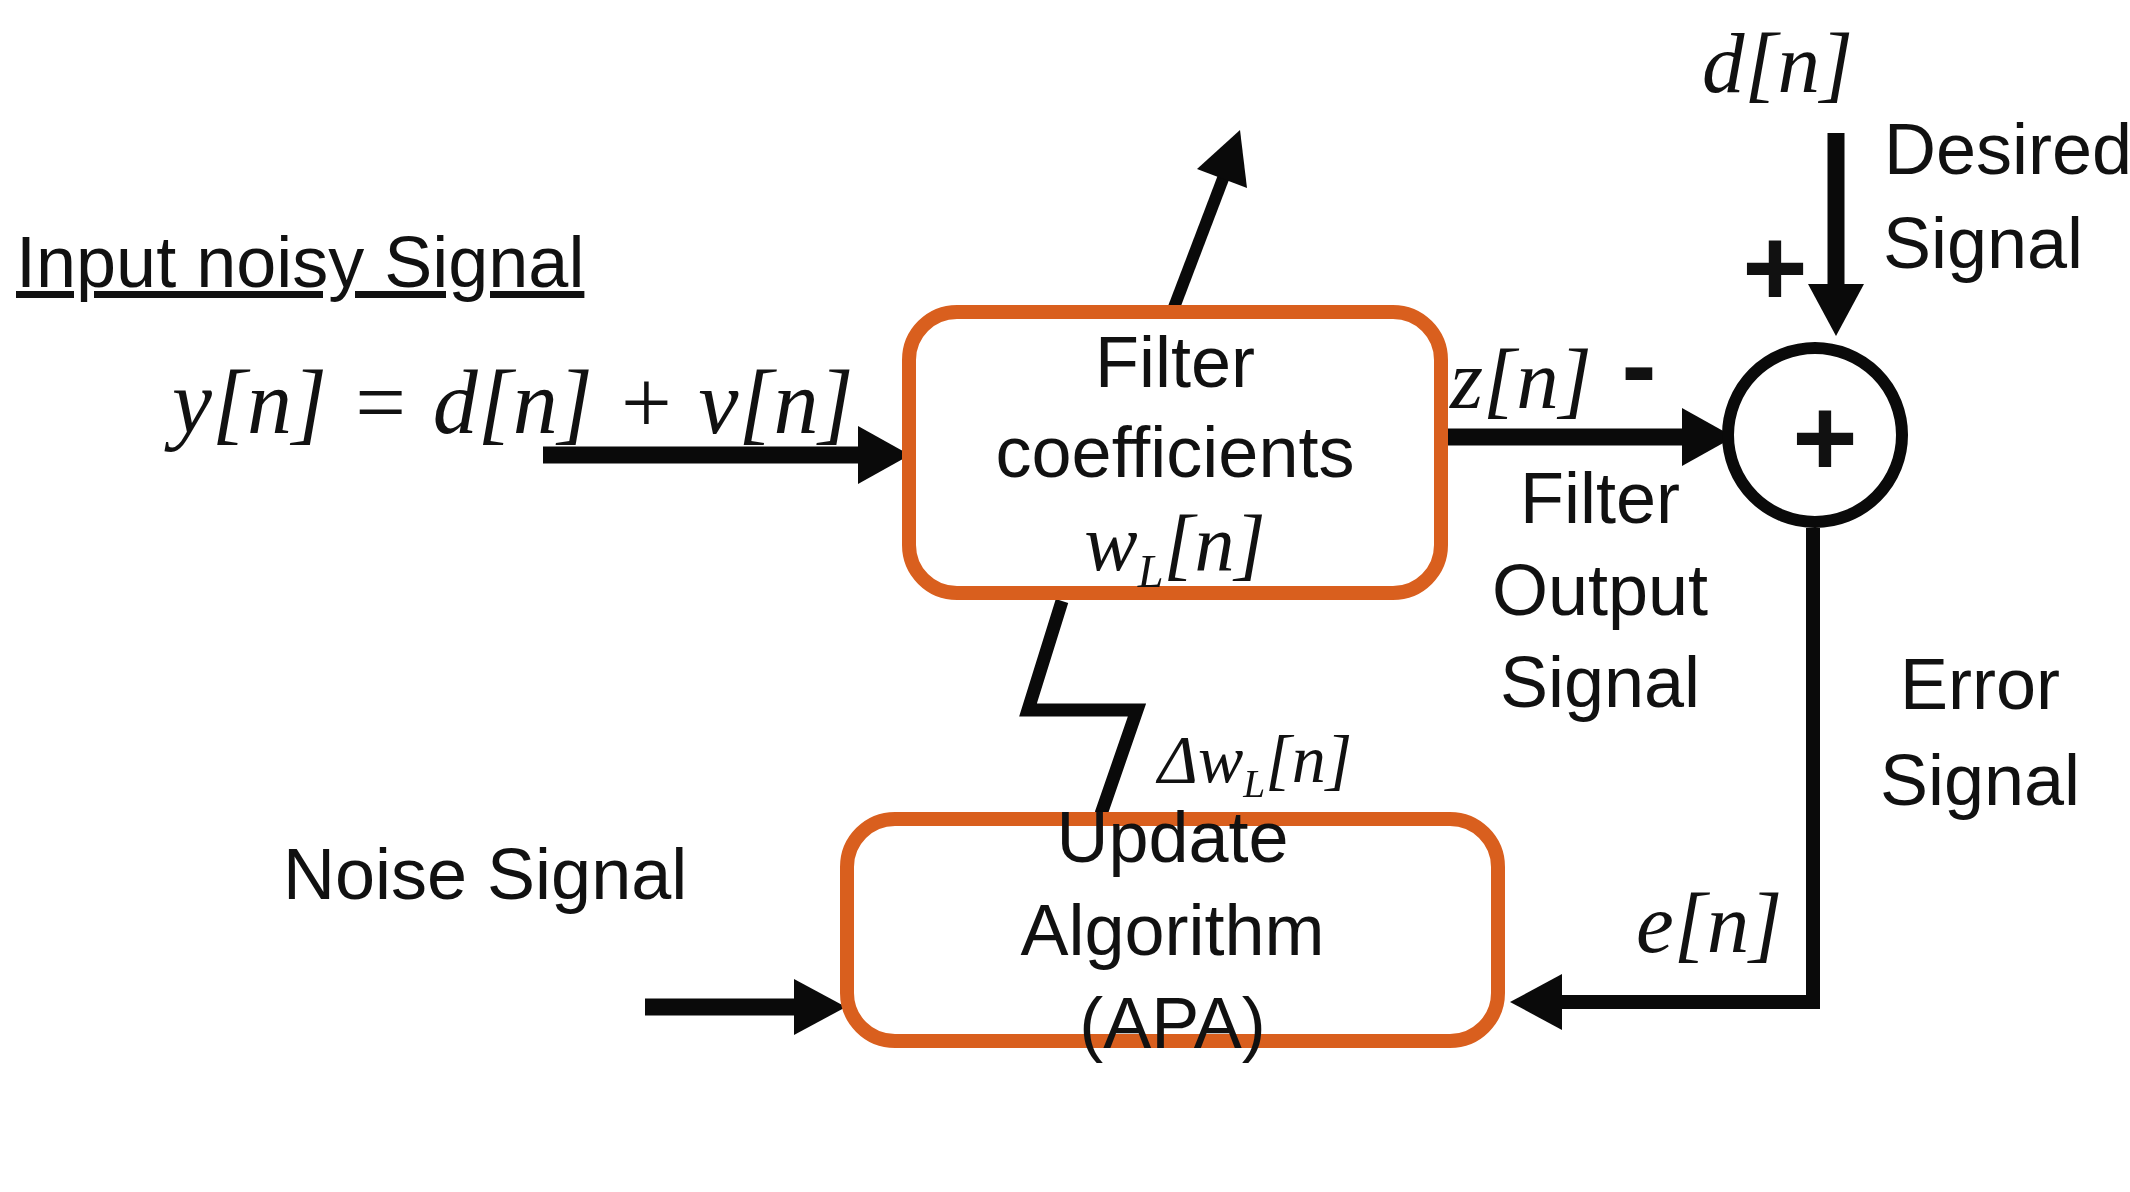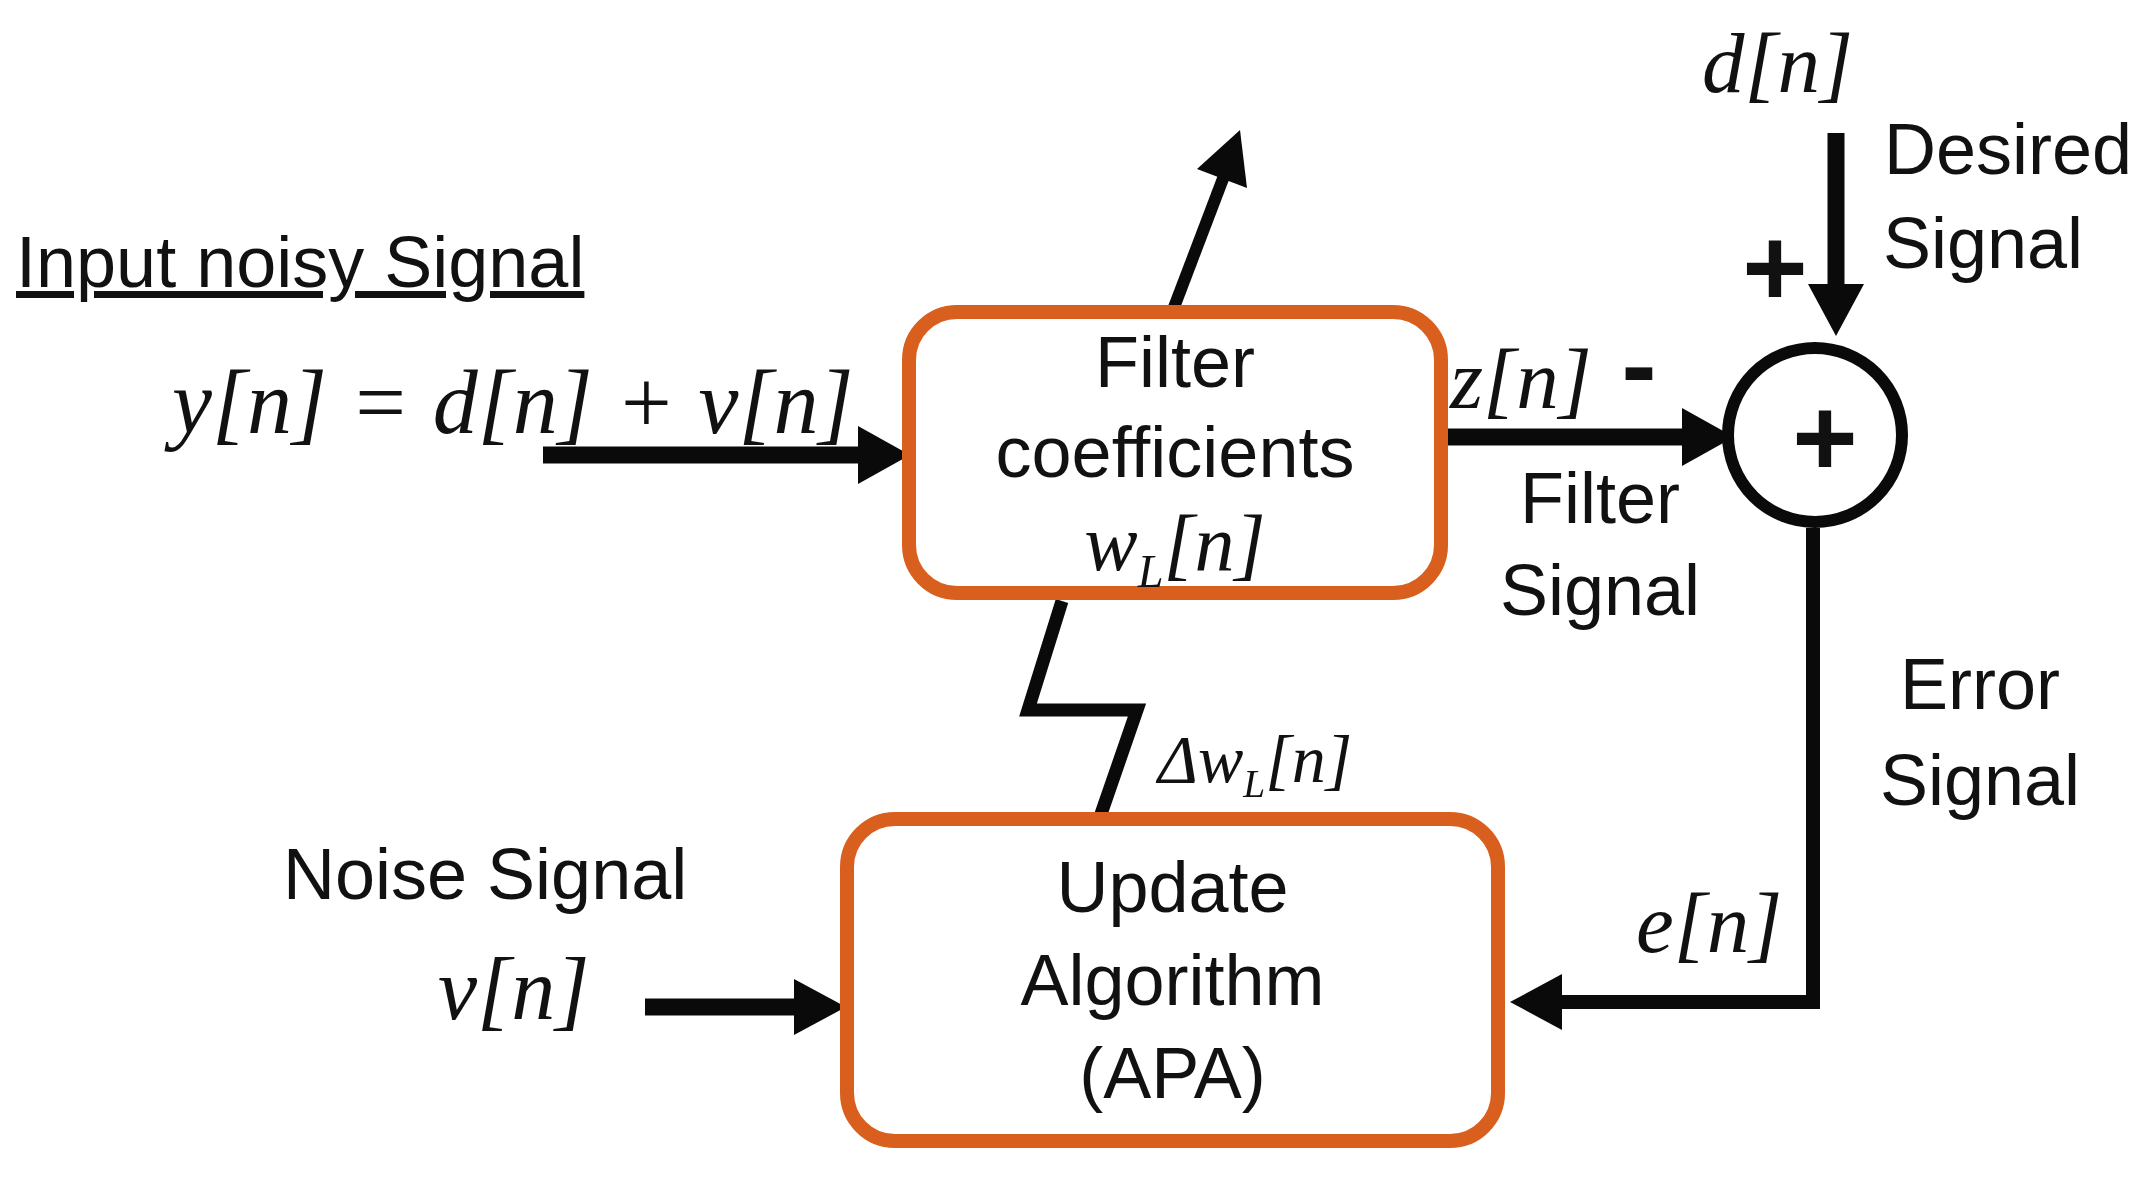--- a/index.html
+++ b/index.html
@@ -68,20 +68,21 @@
     <div class="boxline">Filter</div>
     <div class="boxline">coefficients</div>
     <div class="boxmath"><span>w</span><sub>L</sub><span>[n]</span></div>
   </div>
 
   <div class="math" style="left:1450px;top:332px;">z[n]</div>
   <div class="sign" style="left:1616px;top:340px;width:46px;height:50px;font-size:105px;">-</div>
 
   <div class="centerblock" style="left:1462px;top:452px;width:276px;">
     <div style="line-height:92px;">Filter</div>
+    <div style="line-height:92px;">Output</div>
     <div style="line-height:92px;">Signal</div>
   </div>
 
   <div class="math" style="left:1702px;top:16px;">d[n]</div>
   <div class="centerblock" style="left:1856px;top:102px;width:254px;">
     <div style="line-height:94px;margin-left:28px;">Desired</div>
     <div style="line-height:94px;">Signal</div>
   </div>
   <div class="sign" style="left:1738px;top:230px;width:74px;height:74px;font-size:112px;">+</div>
 
@@ -90,22 +91,21 @@
   </div>
 
   <div class="centerblock" style="left:1850px;top:636px;width:260px;">
     <div style="line-height:96px;">Error</div>
     <div style="line-height:96px;">Signal</div>
   </div>
   <div class="math" style="left:1620px;top:876px;margin-left:16px;">e[n]</div>
 
   <div class="math" style="left:1158px;top:712px;font-size:68px;"><span>Δw</span><sub>L</sub><span>[n]</span></div>
 
-  <div class="obox" style="left:840px;top:812px;width:665px;height:336px;">
+  <div class="obox" style="left:840px;top:812px;width:665px;height:236px;">
     <div class="boxline" style="line-height:93px;">Update</div>
     <div class="boxline" style="line-height:93px;">Algorithm</div>
     <div class="boxline" style="line-height:93px;">(APA)</div>
   </div>
 
   <div class="lbl" style="left:283px;top:834px;">Noise Signal</div>
-  <div class="math" style="left:438px;top:942px;font-size:88px;">v[n]</div>
 
 </div>
 
 </body></html>

